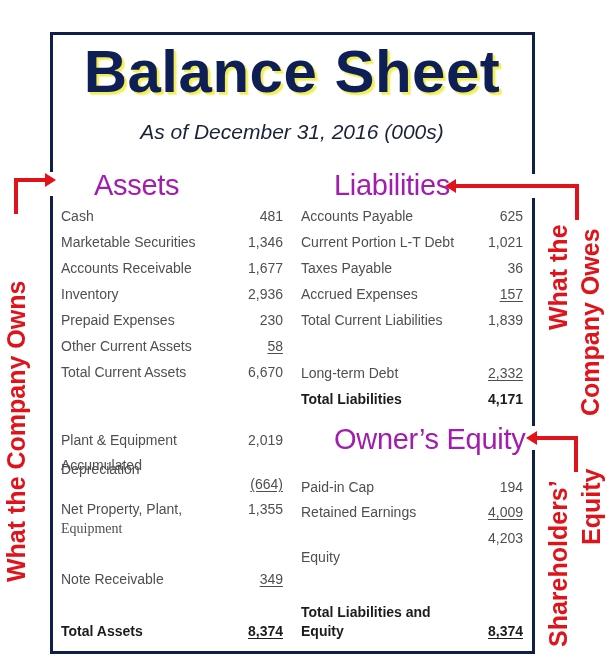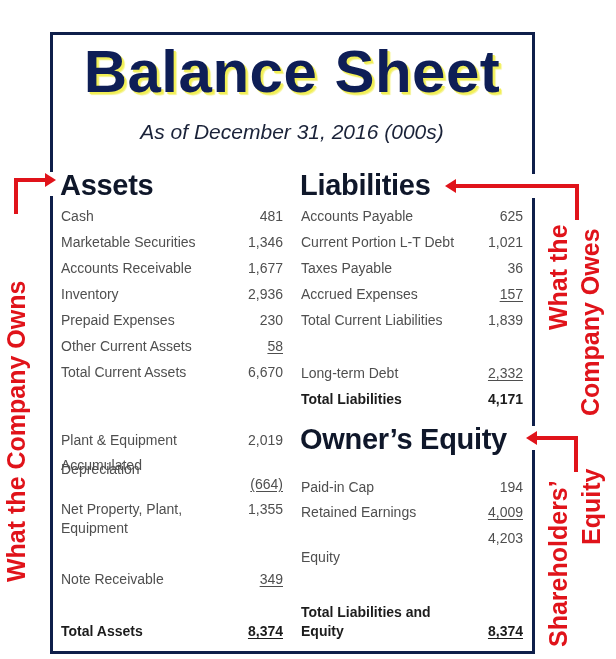--- a/index.html
+++ b/index.html
@@ -6,22 +6,22 @@
   body { width:616px; height:659px; position:relative; overflow:hidden;
          font-family:"Liberation Sans", sans-serif; }
   
   .bline { position:absolute; background:#0f1f4a; }
   .title { position:absolute; left:50px; width:484px; top:40px; text-align:center;
            font-family:"Liberation Sans", sans-serif; font-weight:bold; font-size:60px;
            color:#0e1e56; letter-spacing:0.5px; line-height:64px;
            text-shadow:2px 2px 0 #f1ef56, 3px 3px 1px #f5f38a; }
   .subtitle { position:absolute; left:50px; width:484px; top:119px; text-align:center;
               font-style:italic; font-size:21px; color:#1a2238; line-height:26px; }
-  .sect { position:absolute; font-weight:bold; color:#0f172a; font-size:29px; line-height:32px;
-          letter-spacing:-0.3px; }
+  .sect { position:absolute; font-weight:normal; color:#a21caf; font-size:29px; line-height:32px;
+          letter-spacing:-0.3px;margin-left:34px; }
   .row { position:absolute; font-size:14px; color:#4f4f4f; line-height:19px; }
   .row .lbl { position:absolute; left:0; top:0; white-space:nowrap; }
   .row .val { position:absolute; right:0; text-align:right; white-space:nowrap; }
   .row.bold { color:#1c1c1c; font-weight:bold; }
   .u { text-decoration:underline; text-underline-offset:2px; }
   .red { position:absolute; background:#e0131a; }
   .rtext { position:absolute; color:#e0131a; font-weight:bold; font-size:25px; line-height:26px;
            white-space:nowrap; transform-origin:0 0; transform:rotate(-90deg); }
   .arrowhead-r { position:absolute; width:0; height:0; border-top:7px solid transparent;
                  border-bottom:7px solid transparent; border-left:11px solid #e0131a; }
@@ -77,21 +77,21 @@
     <span class="lbl" style="top:19px;">Plant &amp; Equipment</span>
     <span class="val" style="top:19px;">2,019</span>
   </div>
   <div class="row" style="left:61px; top:456px; width:222px; height:40px;">
     <span class="lbl">Accumulated</span>
     <span class="lbl" style="top:4px;">Depreciation</span>
     <span class="val u" style="top:19px;">(664)</span>
   </div>
   <div class="row" style="left:61px; top:500px; width:222px; height:40px;">
     <span class="lbl">Net Property, Plant,</span>
-    <span class="lbl" style="top:19px;">Equipment</span>
+    <span class="lbl" style="top:19px;font-family:Liberation Serif, serif;">Equipment</span>
     <span class="val" style="top:0;">1,355</span>
   </div>
   <div class="row" style="left:61px; top:570px; width:222px;">
     <span class="lbl">Note Receivable</span>
     <span class="val u">349</span>
   </div>
   <div class="row bold" style="left:61px; top:622px; width:222px;">
     <span class="lbl">Total Assets</span>
     <span class="val u">8,374</span>
   </div>

